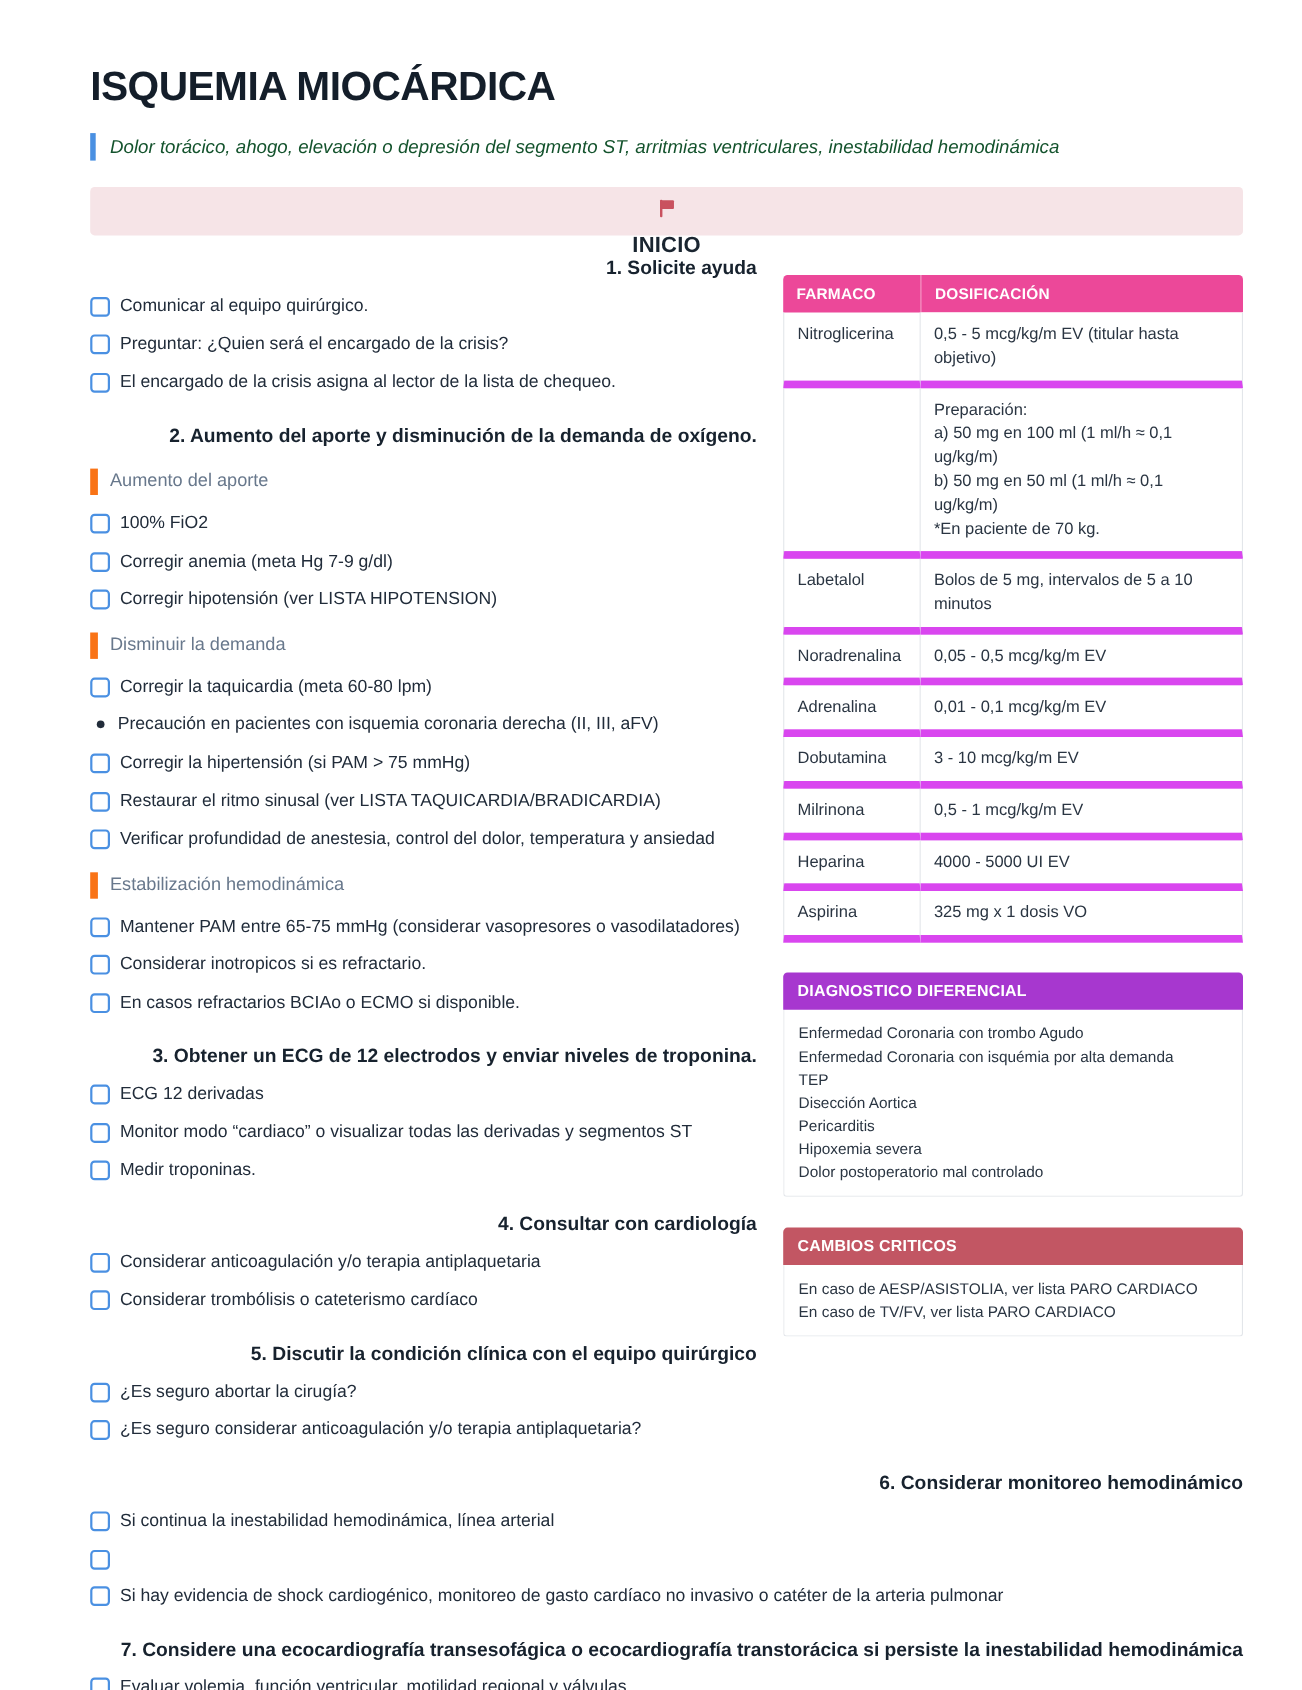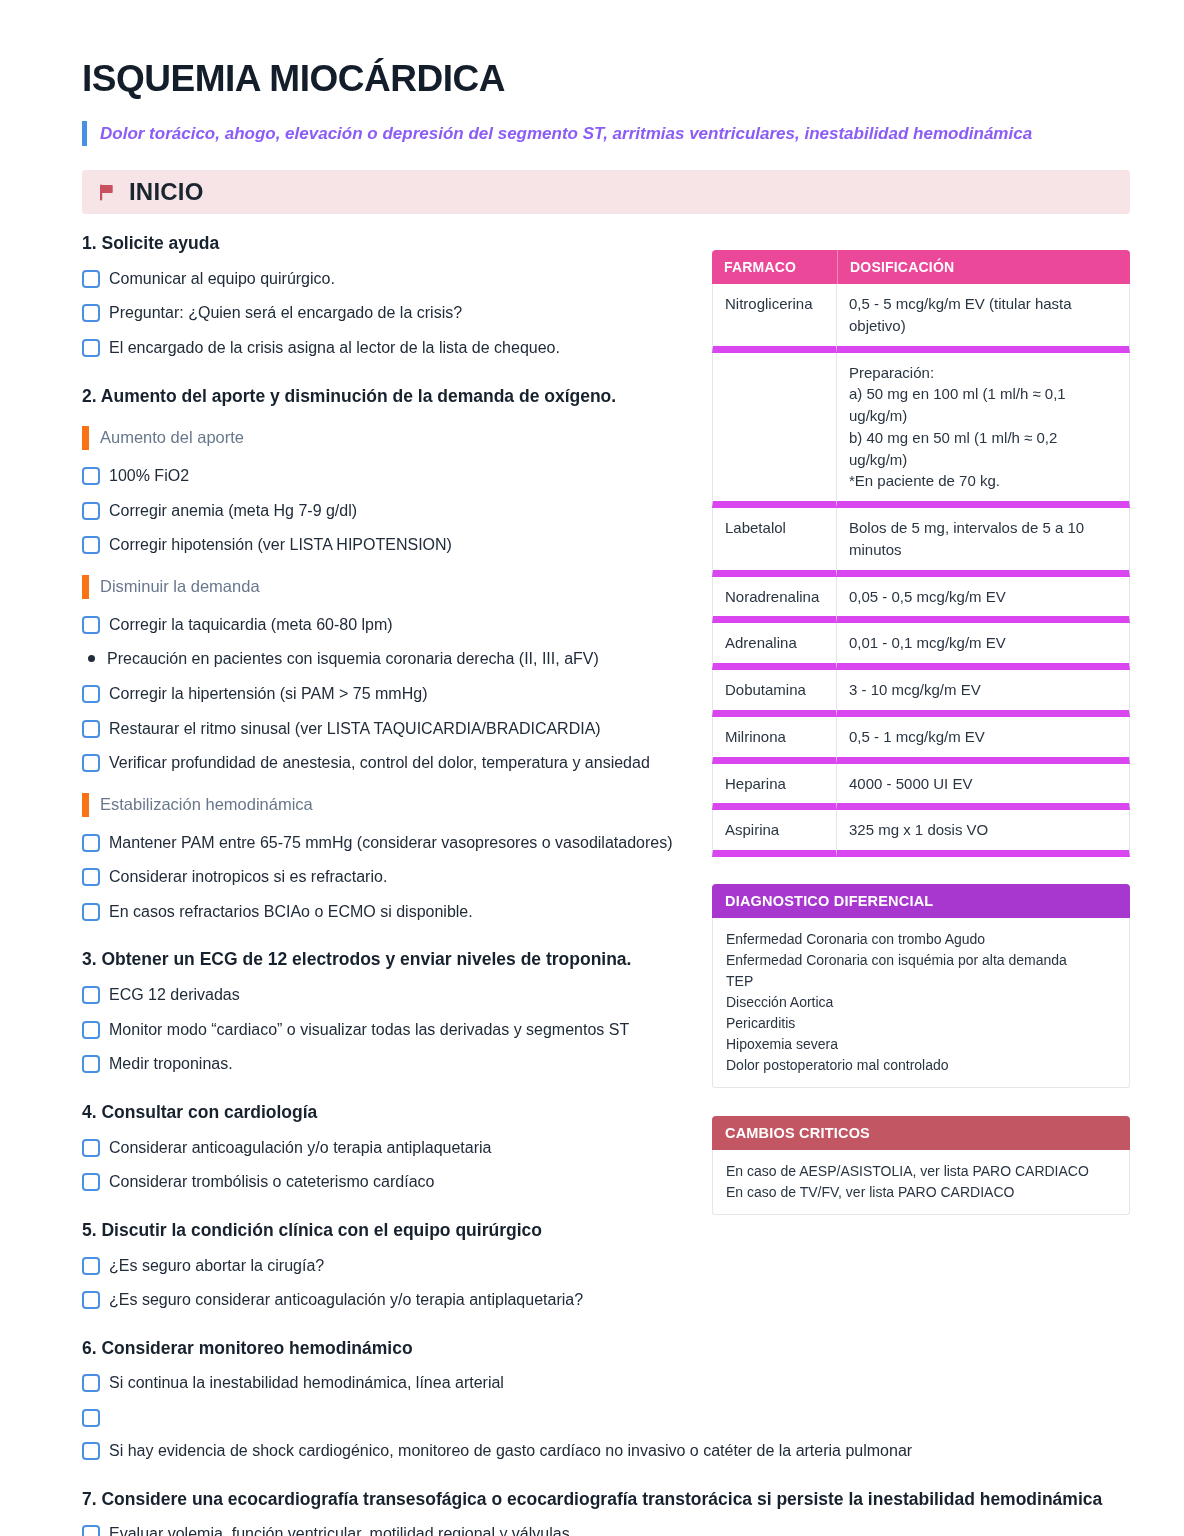--- a/index.html
+++ b/index.html
@@ -9,28 +9,28 @@
     font-family:"Liberation Sans","DejaVu Sans",sans-serif;
     color:#1e2936;background:#ffffff;
   }
   
   .title{
     font-size:37px;font-weight:800;letter-spacing:-0.5px;
     color:#141e2a;margin:0 0 22px 0;line-height:1.05;
   }
   .subtitle{
     border-left:5px solid #4a90e2;padding:2px 0 2px 13px;
-    font-size:17px;font-weight:700;font-style:italic;color:#8b5cf6;
+    font-size:17px;font-weight:400;font-style:italic;color:#14532d;
     line-height:1.25;margin:0 0 24px 0;
   }
   .banner{
     background:#f6e4e7;border-radius:4px;
     display:flex;align-items:center;gap:13px;
     padding:10px 15px;height:24px;
-    font-size:24px;font-weight:800;color:#1a2530;letter-spacing:0.2px;
+    font-size:20px;font-weight:800;color:#1a2530;letter-spacing:0.2px;flex-direction:column;
   }
   .flag{display:inline-flex;width:19px;height:19px;}
   
   .body-flow::after{content:"";display:block;clear:both;}
   .sidebar{float:right;width:418px;margin:18px 0 20px 24px;}
   
   .drug-table{width:100%;border-collapse:separate;border-spacing:0;font-size:15px;margin:0 0 27px 0;}
   .drug-table th{
     background:#ec4899;color:#ffffff;text-align:left;
     font-size:14px;font-weight:700;letter-spacing:0.2px;
@@ -52,21 +52,21 @@
   }
   .box-header.purple{background:#a737cf;}
   .box-header.red{background:#c25663;}
   .box-body{
     border:1px solid #e3e6ea;border-top:none;border-radius:0 0 3px 3px;
     padding:11px 13px;font-size:14px;line-height:1.5;color:#2a3542;
   }
   
   .step-title{
     font-size:17.5px;font-weight:700;color:#17222e;
-    margin:26px 0 13px 0;line-height:1.3;
+    margin:26px 0 13px 0;line-height:1.3;text-align:right;
   }
   .step-title.first{margin-top:18px;}
   .sub-label{
     border-left:7px solid #f97316;padding:2px 0 2px 11px;
     color:#68788c;font-size:16.5px;margin:19px 0 15px 0;line-height:1.2;
   }
   .item{
     display:flex;align-items:flex-start;gap:9px;
     margin:0 0 13px 0;font-size:16px;line-height:1.35;color:#212c3a;
   }
@@ -113,21 +113,21 @@
         <tbody>
           <tr>
             <td>Nitroglicerina</td>
             <td>0,5 - 5 mcg/kg/m EV (titular hasta objetivo)</td>
           </tr>
           <tr>
             <td></td>
             <td>
               <div>Preparación:</div>
               <div>a) 50 mg en 100 ml (1 ml/h ≈ 0,1 ug/kg/m)</div>
-              <div>b) 40 mg en 50 ml  (1 ml/h ≈ 0,2 ug/kg/m)</div>
+              <div>b) 50 mg en 50 ml  (1 ml/h ≈ 0,1 ug/kg/m)</div>
               <div>*En paciente de 70 kg.</div>
             </td>
           </tr>
           <tr>
             <td>Labetalol</td>
             <td>Bolos de 5 mg, intervalos de 5 a 10 minutos</td>
           </tr>
           <tr>
             <td>Noradrenalina</td>
             <td>0,05 - 0,5 mcg/kg/m EV</td>

